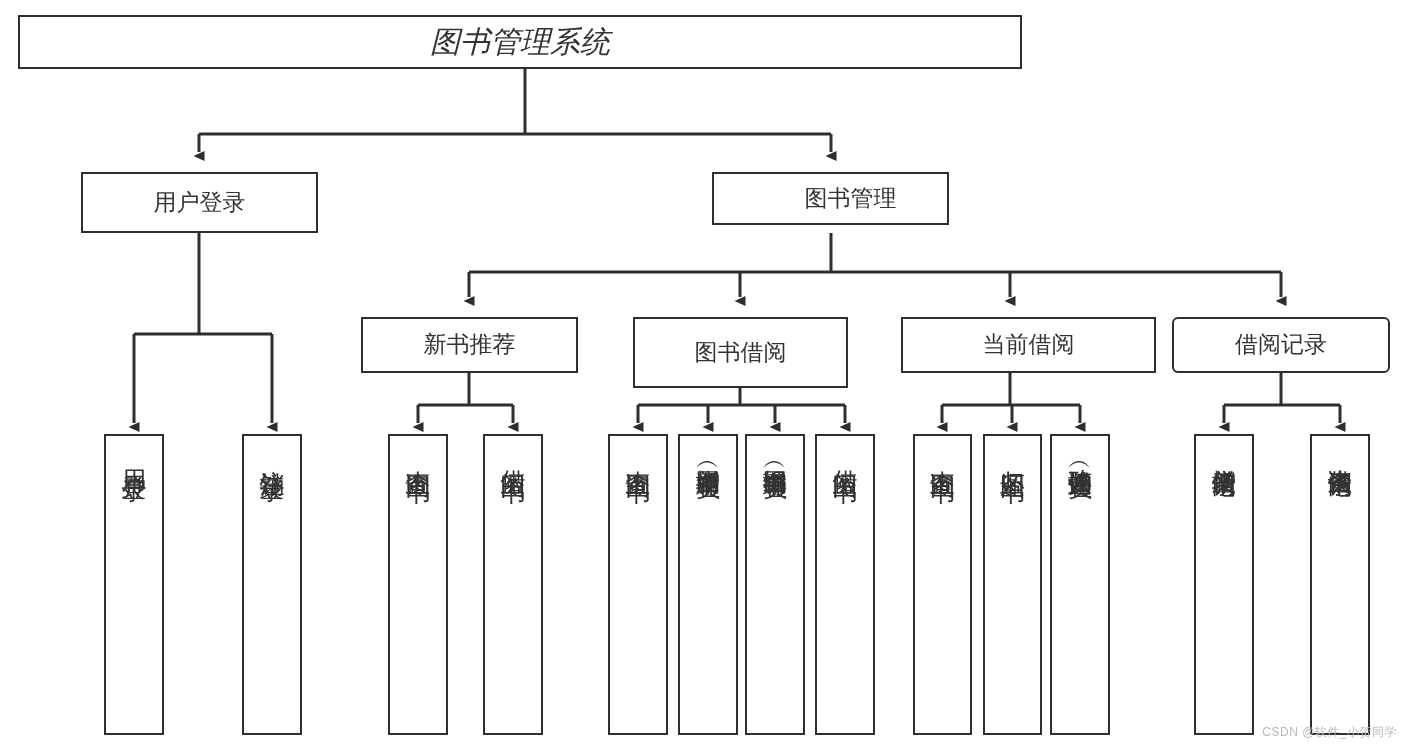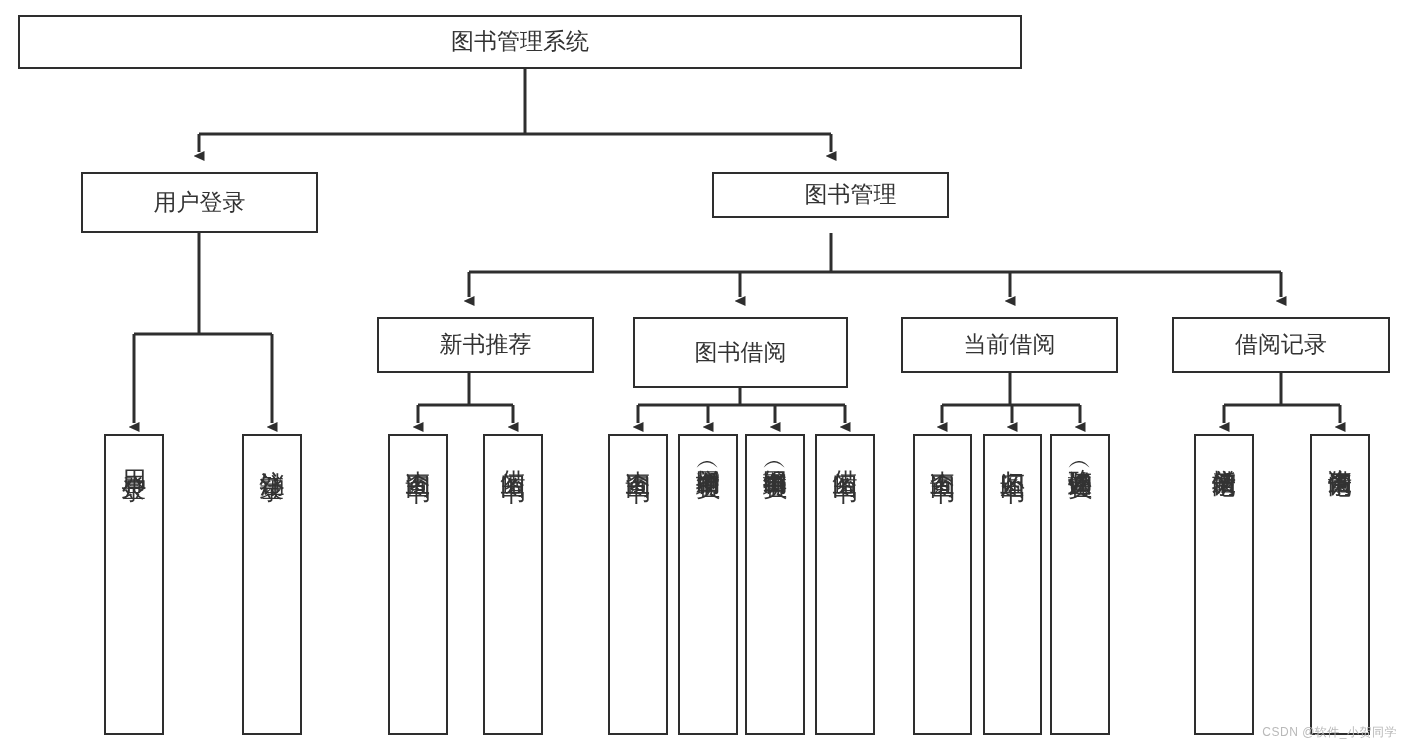--- a/index.html
+++ b/index.html
@@ -38,21 +38,22 @@
   .node .label {
     display: block;
     text-align: center;
     line-height: 1.18;
     white-space: nowrap;
   }
   .node.horizontal .label {
     font-size: 23px;
   }
   .node.root .label {
-    font-size: 23px;
+    font-size: 30px;
+    font-style: italic;
   }
   .node.vertical {
     align-items: flex-start;
     justify-content: center;
     padding-top: 14px;
   }
   .node.vertical .label {
     writing-mode: vertical-rl;
     text-orientation: upright;
     font-size: 25px;
@@ -129,34 +130,34 @@
     </g>
   </svg>
 
   <div class="node root horizontal" style="left:18px; top:15px; width:1004px; height:54px;">
     <span class="label">图书管理系统</span>
   </div>
 
   <div class="node horizontal" style="left:81px; top:172px; width:237px; height:61px;">
     <span class="label">用户登录</span>
   </div>
-  <div class="node horizontal" style="left:712px; top:172px; width:237px; height:46px;padding-left:40px;">
+  <div class="node horizontal" style="left:712px; top:172px; width:237px; height:53px;padding-left:40px;">
     <span class="label">图书管理</span>
   </div>
 
-  <div class="node horizontal" style="left:361px; top:317px; width:217px; height:56px;margin-left:16px;">
+  <div class="node horizontal" style="left:361px; top:317px; width:217px; height:56px;">
     <span class="label">新书推荐</span>
   </div>
   <div class="node horizontal" style="left:633px; top:317px; width:215px; height:71px;">
     <span class="label">图书借阅</span>
   </div>
-  <div class="node horizontal" style="left:901px; top:317px; width:217px; height:56px;">
+  <div class="node horizontal" style="left:901px; top:317px; width:255px; height:56px;">
     <span class="label">当前借阅</span>
   </div>
-  <div class="node horizontal" style="left:1172px; top:317px; width:218px; height:56px;">
+  <div class="node horizontal" style="left:1172px; top:317px; width:218px; height:56px;border-radius:6px;">
     <span class="label">借阅记录</span>
   </div>
 
   <div class="node vertical" style="left:104px; top:434px; width:60px; height:301px;">
     <span class="label">用户登录</span>
   </div>
   <div class="node vertical" style="left:242px; top:434px; width:60px; height:301px;">
     <span class="label">注销登录</span>
   </div>
 

